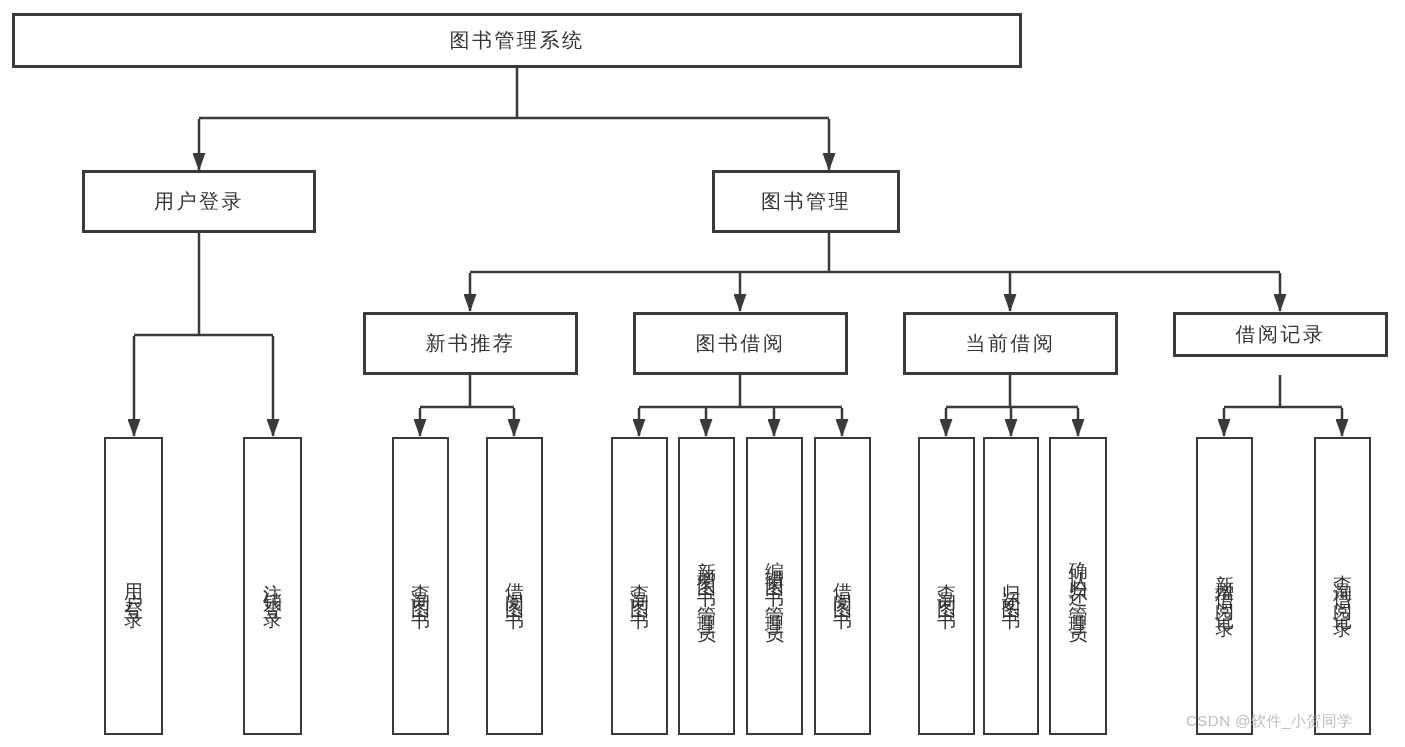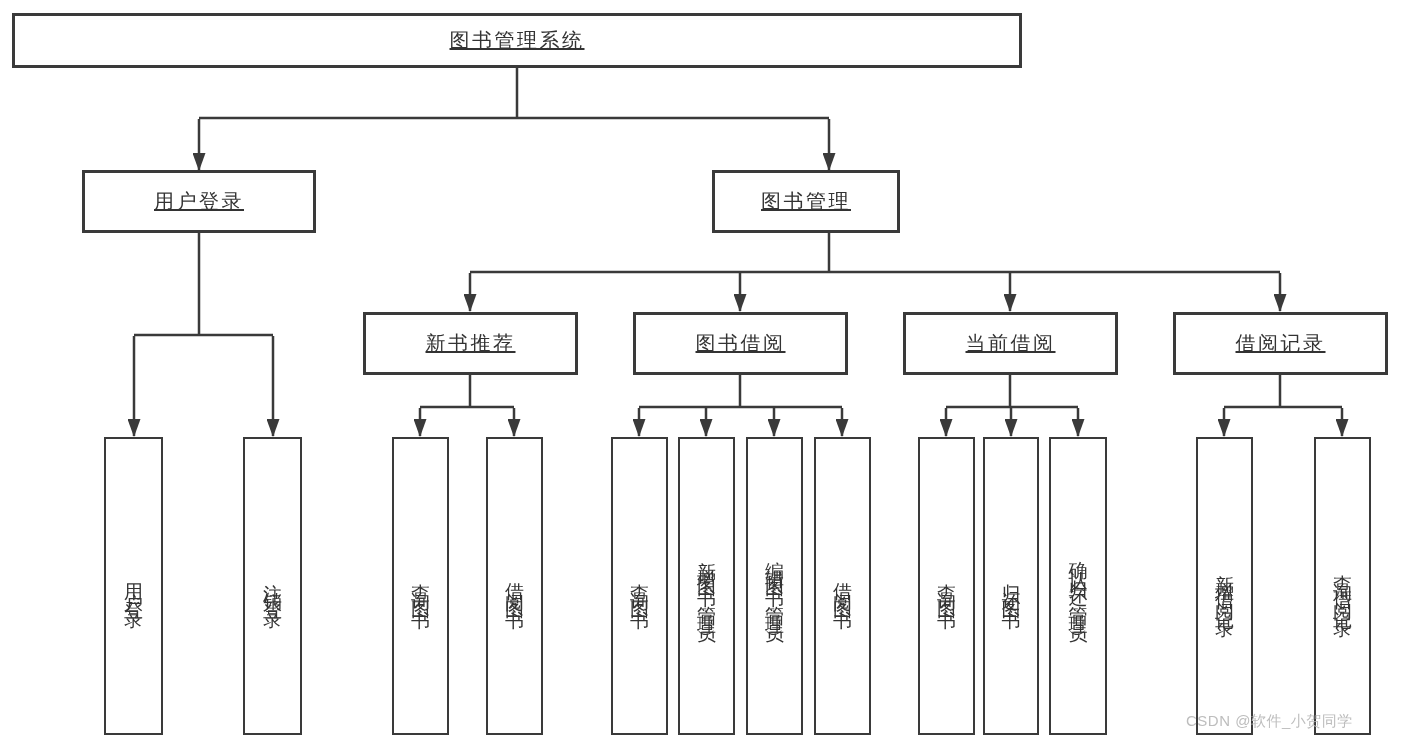--- a/index.html
+++ b/index.html
@@ -20,21 +20,20 @@
     color: #333333;
     display: flex;
     align-items: center;
     justify-content: center;
     text-align: center;
   }
   .node.h {
     font-size: 20px;
     letter-spacing: 2.5px;
     white-space: nowrap;
-    text-decoration: underline;
   }
   .node.v {
     border-width: 2.5px;
     writing-mode: vertical-rl;
     font-size: 19px;
     letter-spacing: 9px;
     overflow: hidden;
   }
   .watermark {
     position: absolute;
@@ -87,21 +86,21 @@
   </svg>
 
   <div class="node h" style="left:12px; top:13px; width:1010px; height:55px;">图书管理系统</div>
 
   <div class="node h" style="left:82px; top:170px; width:234px; height:63px;">用户登录</div>
   <div class="node h" style="left:712px; top:170px; width:188px; height:63px;">图书管理</div>
 
   <div class="node h" style="left:363px; top:312px; width:215px; height:63px;text-align:center;">新书推荐</div>
   <div class="node h" style="left:633px; top:312px; width:215px; height:63px;">图书借阅</div>
   <div class="node h" style="left:903px; top:312px; width:215px; height:63px;">当前借阅</div>
-  <div class="node h" style="left:1173px; top:312px; width:215px; height:63px;">借阅记录</div>
+  <div class="node h" style="left:1173px; top:312px; width:215px; height:45px;">借阅记录</div>
 
   <div class="node v" style="left:104px; top:437px; width:59px; height:298px;">用户登录</div>
   <div class="node v" style="left:243px; top:437px; width:59px; height:298px;">注销登录</div>
 
   <div class="node v" style="left:392px; top:437px; width:57px; height:298px;">查询图书</div>
   <div class="node v" style="left:486px; top:437px; width:57px; height:298px;">借阅图书</div>
 
   <div class="node v" style="left:611px; top:437px; width:57px; height:298px;">查询图书</div>
   <div class="node v" style="left:678px; top:437px; width:57px; height:298px;">新增图书（管理员）</div>
   <div class="node v" style="left:746px; top:437px; width:57px; height:298px;">编辑图书（管理员）</div>

